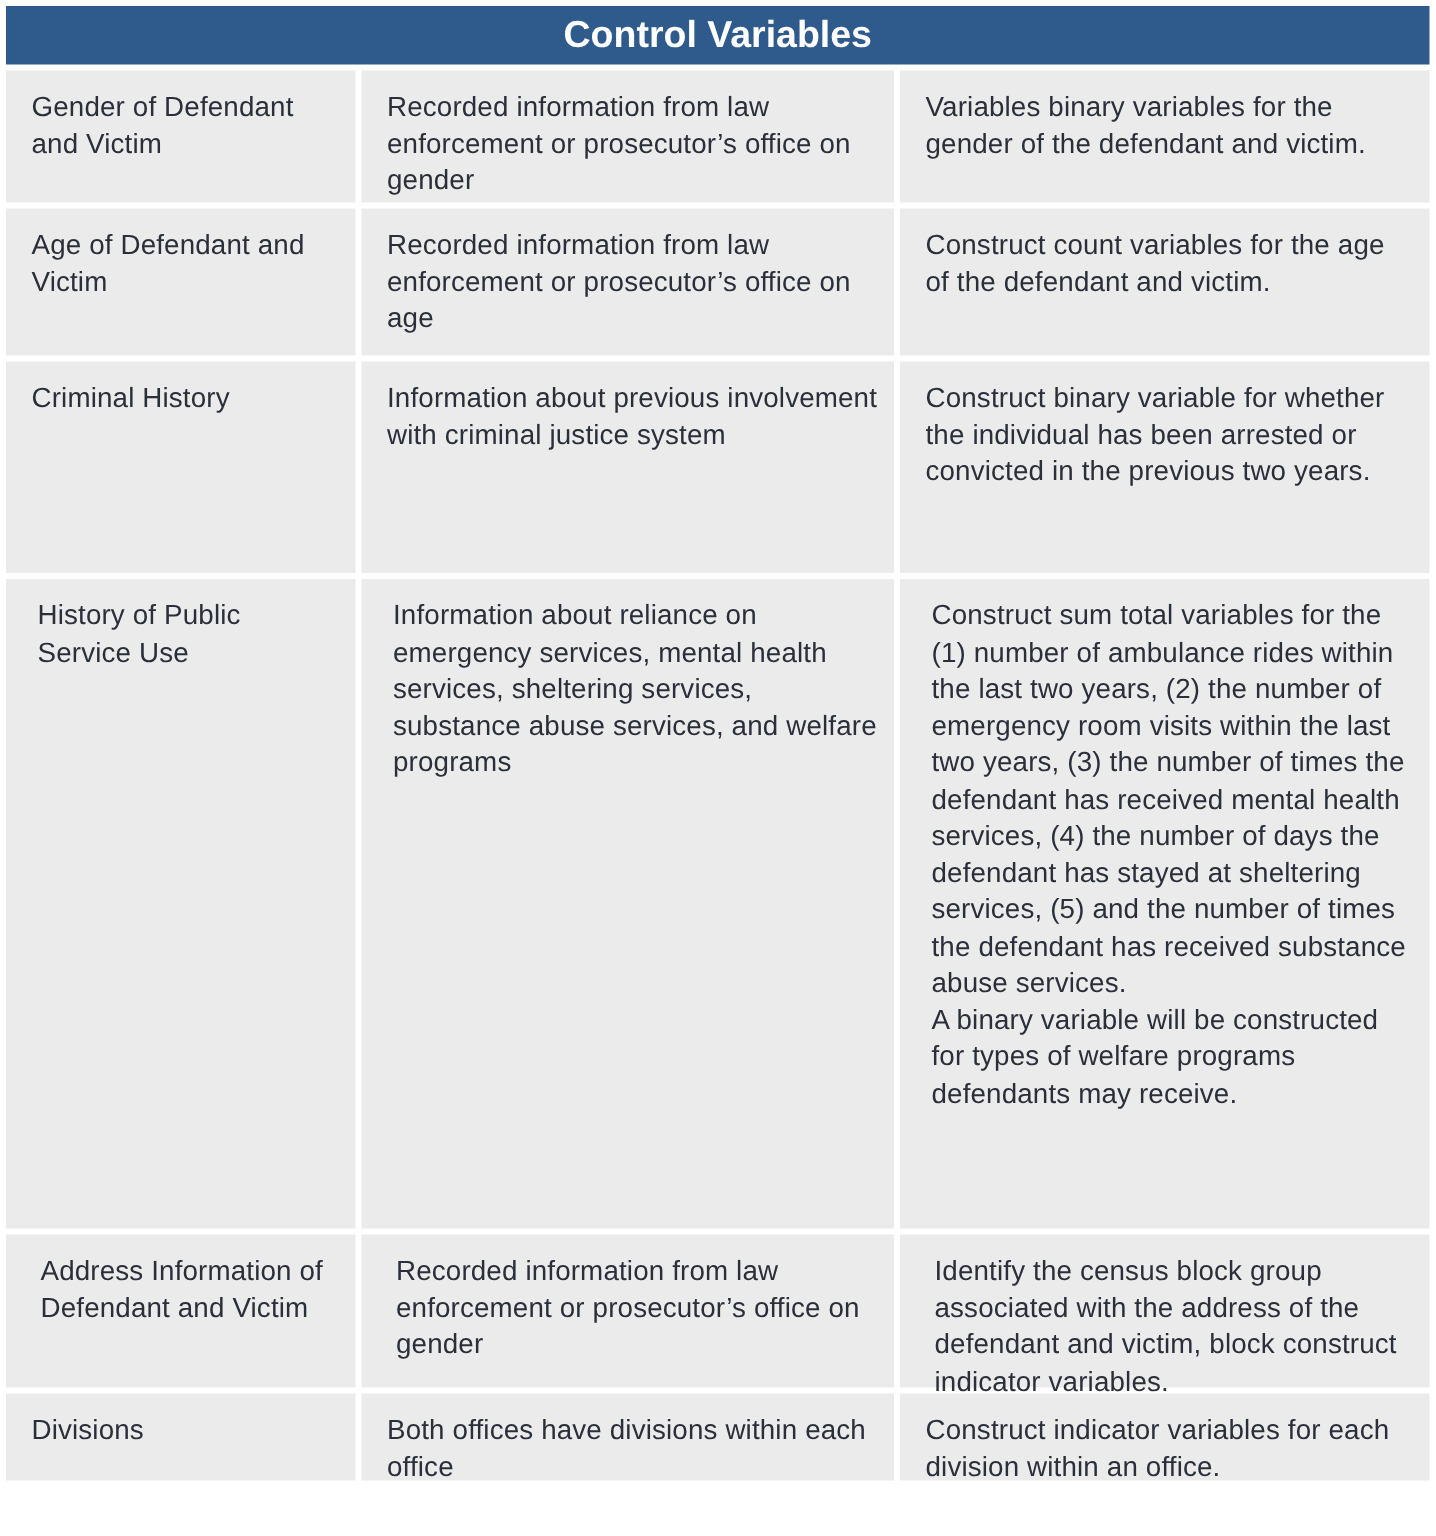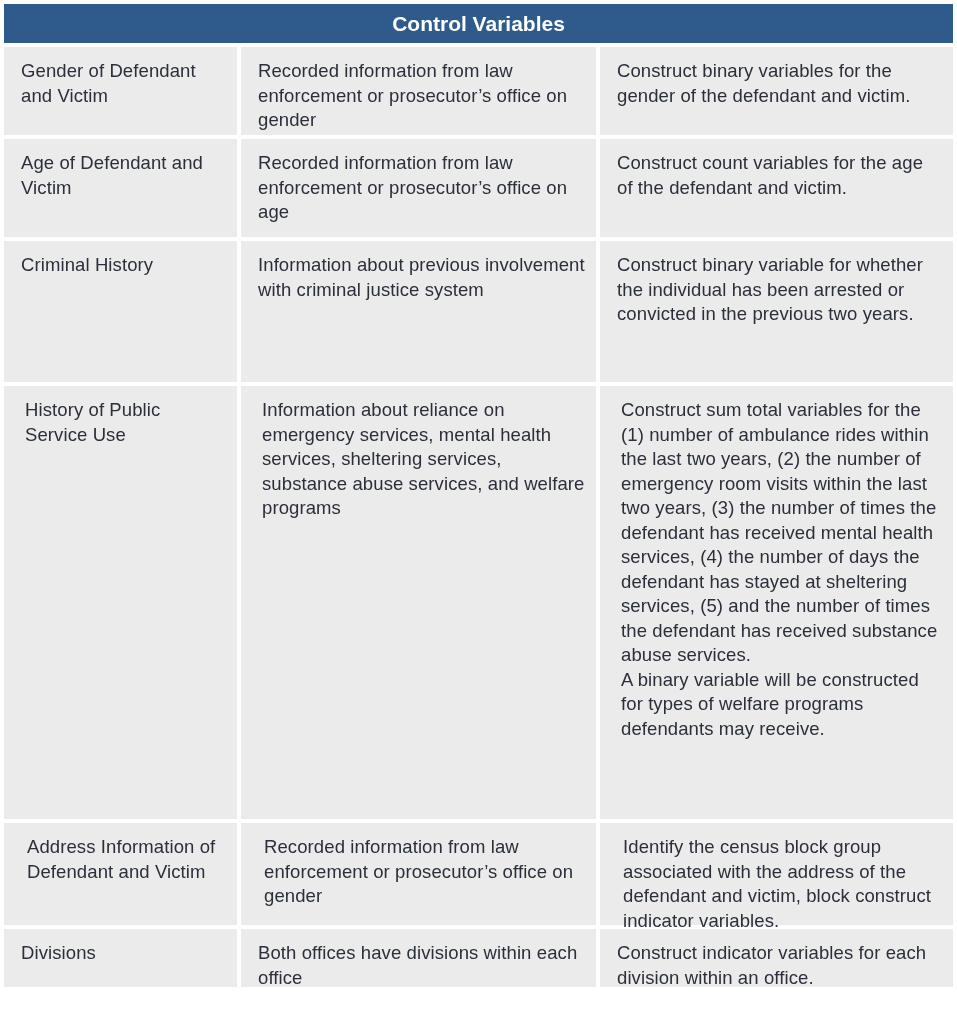--- a/index.html
+++ b/index.html
@@ -9,21 +9,21 @@
     display: grid;
     grid-template-columns: 233px 355px 353px;
     column-gap: 4px; row-gap: 4px;
   }
   .header {
     grid-column: 1 / span 3;
     height: 39px;
     background: #2e5b8c;
     color: #ffffff;
     font-weight: bold;
-    font-size: 21px;
+    font-size: 25px;
     display: flex; align-items: center; justify-content: center;
   }
   .cell {
     background: #ebebeb;
     color: #2b2f3a;
     font-size: 18.5px;
     line-height: 24.5px;
     padding: 12px 10px 12px 17px;
     box-sizing: border-box;
     letter-spacing: 0.1px;
@@ -37,21 +37,21 @@
   .r6 { height: 58px; }
 </style>
 </head>
 <body>
 
 <div class="table">
   <div class="header">Control Variables</div>
 
   <div class="cell r1">Gender of Defendant and Victim</div>
   <div class="cell r1">Recorded information from law enforcement or prosecutor’s office on gender</div>
-  <div class="cell r1">Construct binary variables for the gender of the defendant and victim.</div>
+  <div class="cell r1">Variables binary variables for the gender of the defendant and victim.</div>
 
   <div class="cell r2">Age of Defendant and Victim</div>
   <div class="cell r2">Recorded information from law enforcement or prosecutor’s office on age</div>
   <div class="cell r2">Construct count variables for the age of the defendant and victim.</div>
 
   <div class="cell r3">Criminal History</div>
   <div class="cell r3">Information about previous involvement with criminal justice system</div>
   <div class="cell r3">Construct binary variable for whether the individual has been arrested or convicted in the previous two years.</div>
 
   <div class="cell r4">History of Public Service Use</div>

